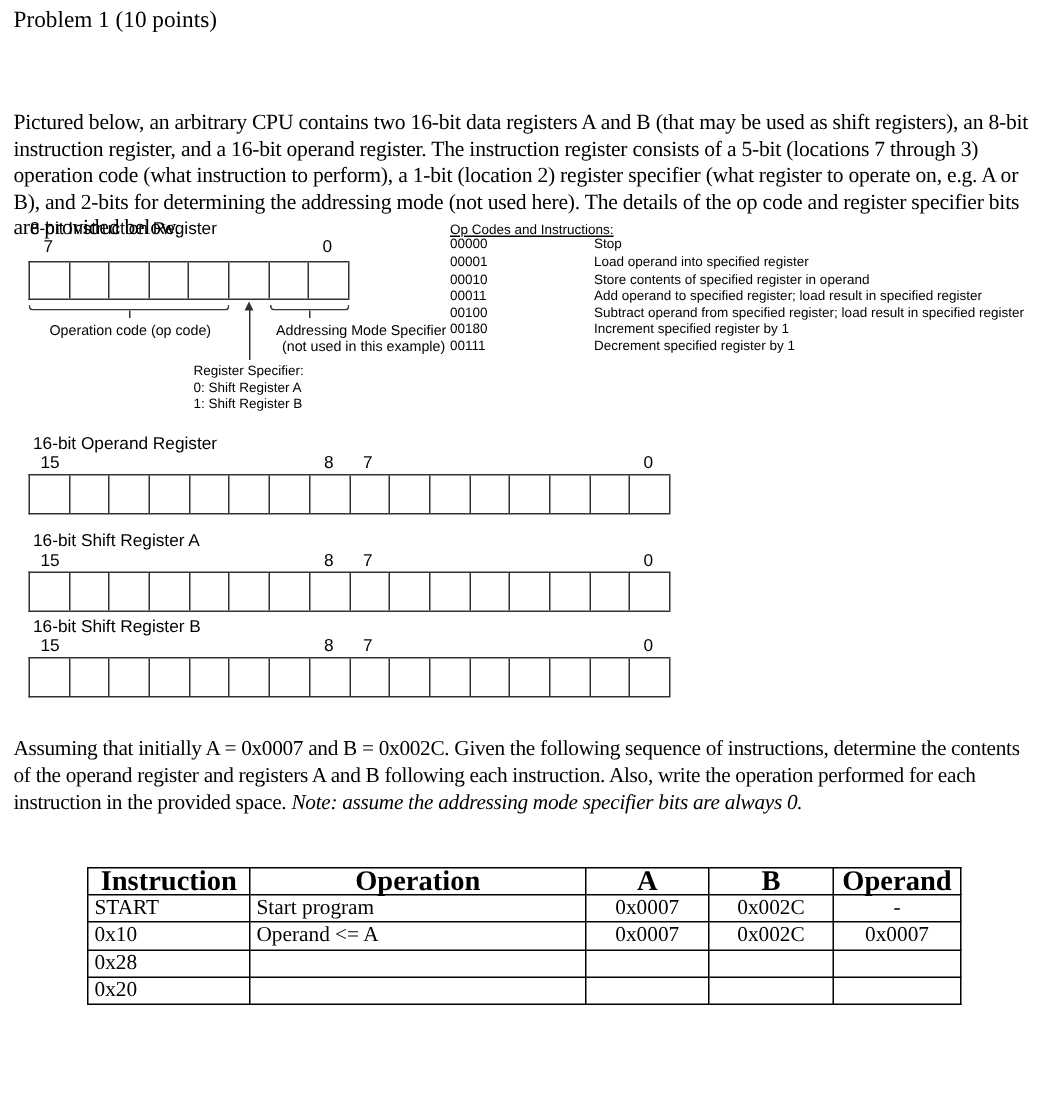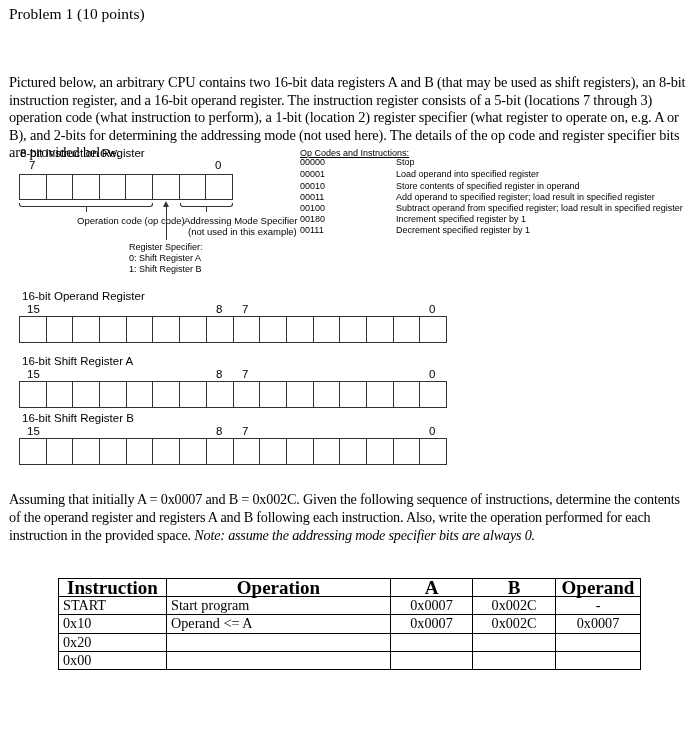--- a/index.html
+++ b/index.html
@@ -45,21 +45,21 @@
   <div class="cell" style="width:26.6px"></div>
   <div class="cell" style="width:26.6px"></div>
   <div class="cell" style="width:26.6px"></div>
   <div class="cell" style="width:26.6px"></div>
   <div class="cell" style="width:26.6px"></div>
   <div class="cell" style="width:26.6px"></div>
 </div>
 
 <div class="bracket" style="left:19px; top:203px; width:134px;"></div>
 <div class="tick" style="left:86px; top:207px;"></div>
-<div class="abs lbl" style="left:33px; top:215px; font-size:9.5px;margin-left:44px;">Operation code (op code)</div>
+<div class="abs lbl" style="left:33px; top:215px; font-size:9.5px;">Operation code (op code)</div>
 
 <div class="bracket" style="left:180px; top:203px; width:53px;"></div>
 <div class="tick" style="left:206px; top:207px;"></div>
 <div class="abs lbl" style="left:184px; top:215px; font-size:9.5px;">Addressing Mode Specifier</div>
 <div class="abs lbl" style="left:188px; top:226px; font-size:9.5px;">(not used in this example)</div>
 
 <div class="abs" style="left:166px; top:204px; width:1.2px; height:36px; background:#333;"></div>
 <div class="abs" style="left:163px; top:201px; width:0; height:0; border-left:3.5px solid transparent; border-right:3.5px solid transparent; border-bottom:6px solid #333;"></div>
 <div class="abs small" style="left:129px; top:242px;">Register Specifier:</div>
 <div class="abs small" style="left:129px; top:253px;">0: Shift Register A</div>
@@ -191,27 +191,27 @@
       <td class="c">-</td>
     </tr>
     <tr>
       <td class="l">0x10</td>
       <td class="l">Operand &lt;= A</td>
       <td class="c">0x0007</td>
       <td class="c">0x002C</td>
       <td class="c">0x0007</td>
     </tr>
     <tr>
+      <td class="l">0x28</td>
+      <td class="l"></td>
+      <td class="c"></td>
+      <td class="c"></td>
+      <td class="c"></td>
+    </tr>
+    <tr>
       <td class="l">0x20</td>
       <td class="l"></td>
       <td class="c"></td>
       <td class="c"></td>
       <td class="c"></td>
     </tr>
-    <tr>
-      <td class="l">0x00</td>
-      <td class="l"></td>
-      <td class="c"></td>
-      <td class="c"></td>
-      <td class="c"></td>
-    </tr>
   </tbody>
 </table>
 
 </body></html>

